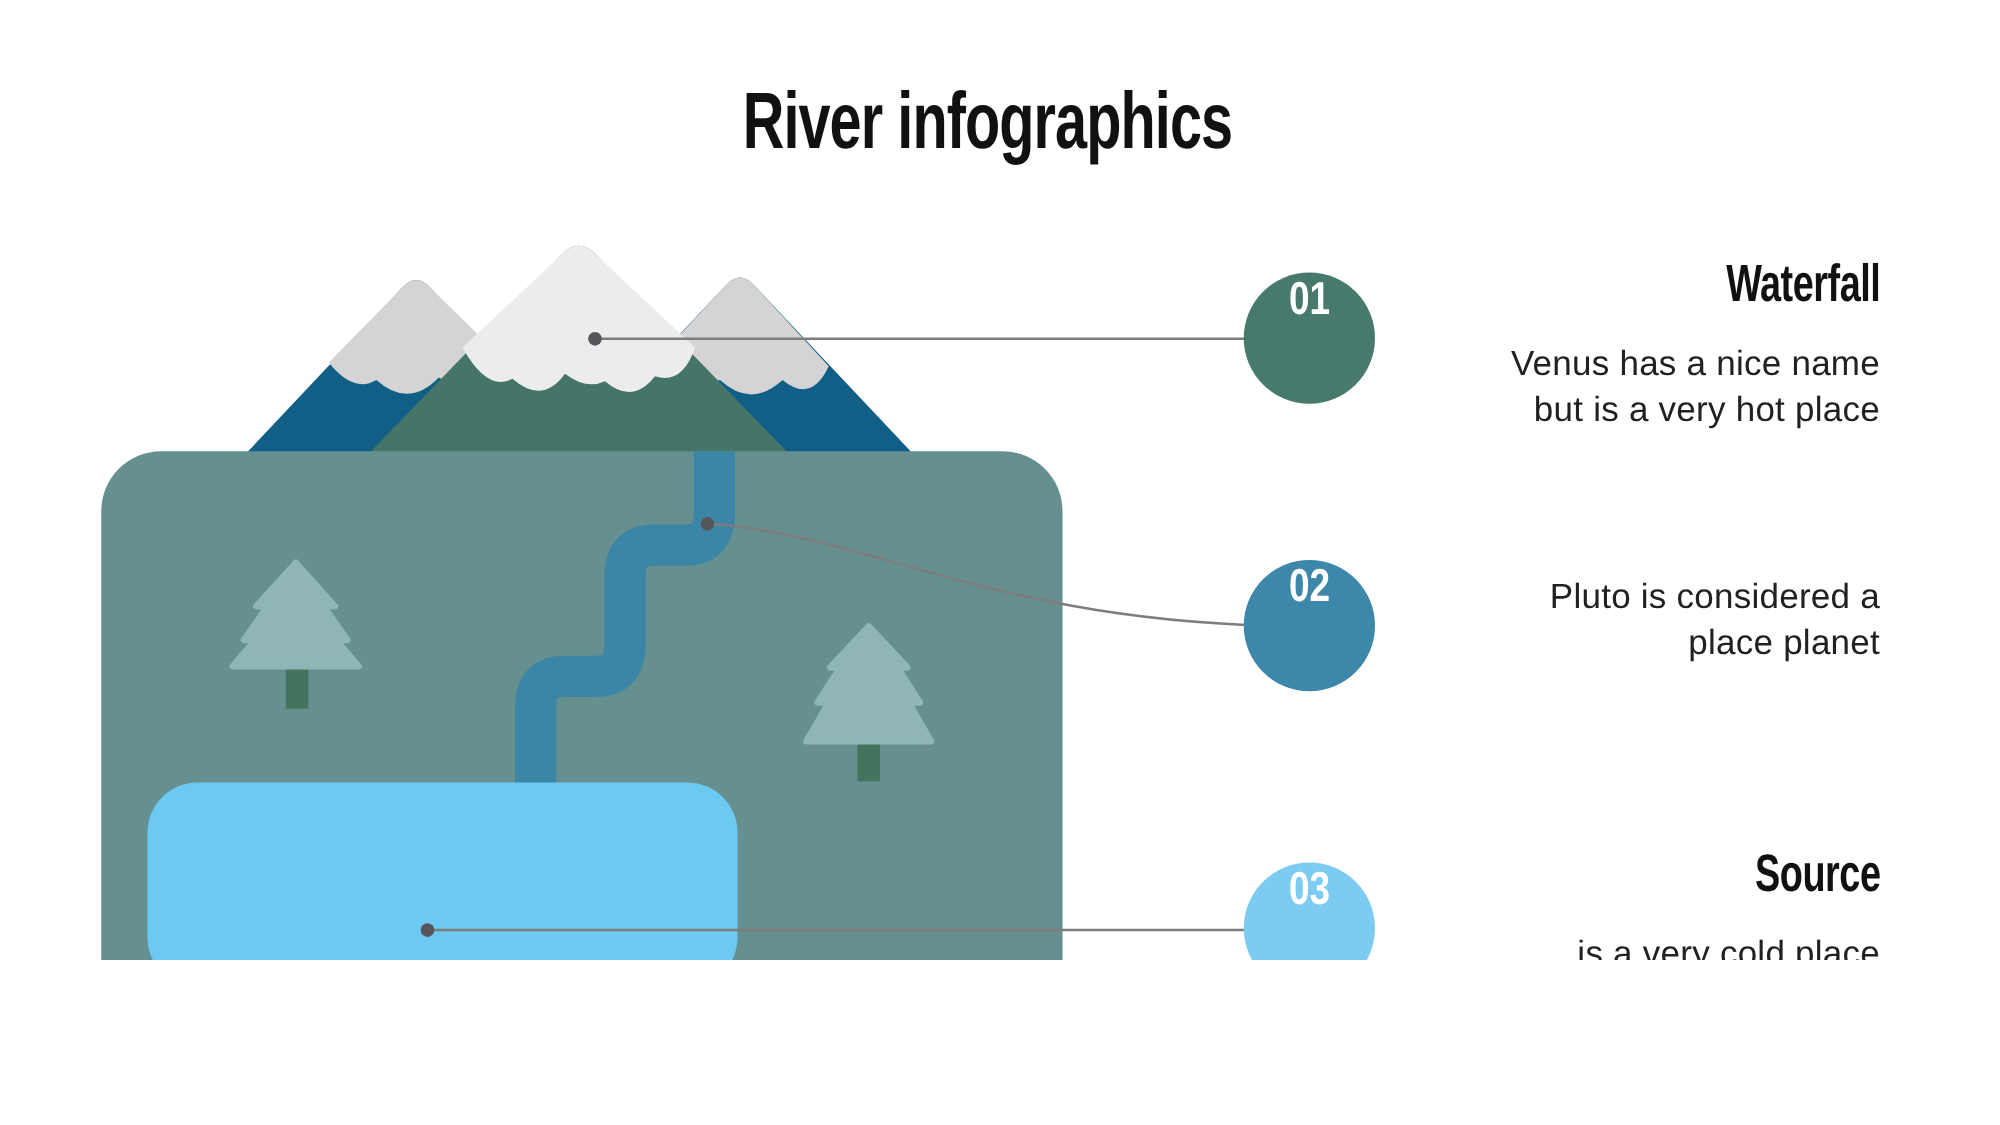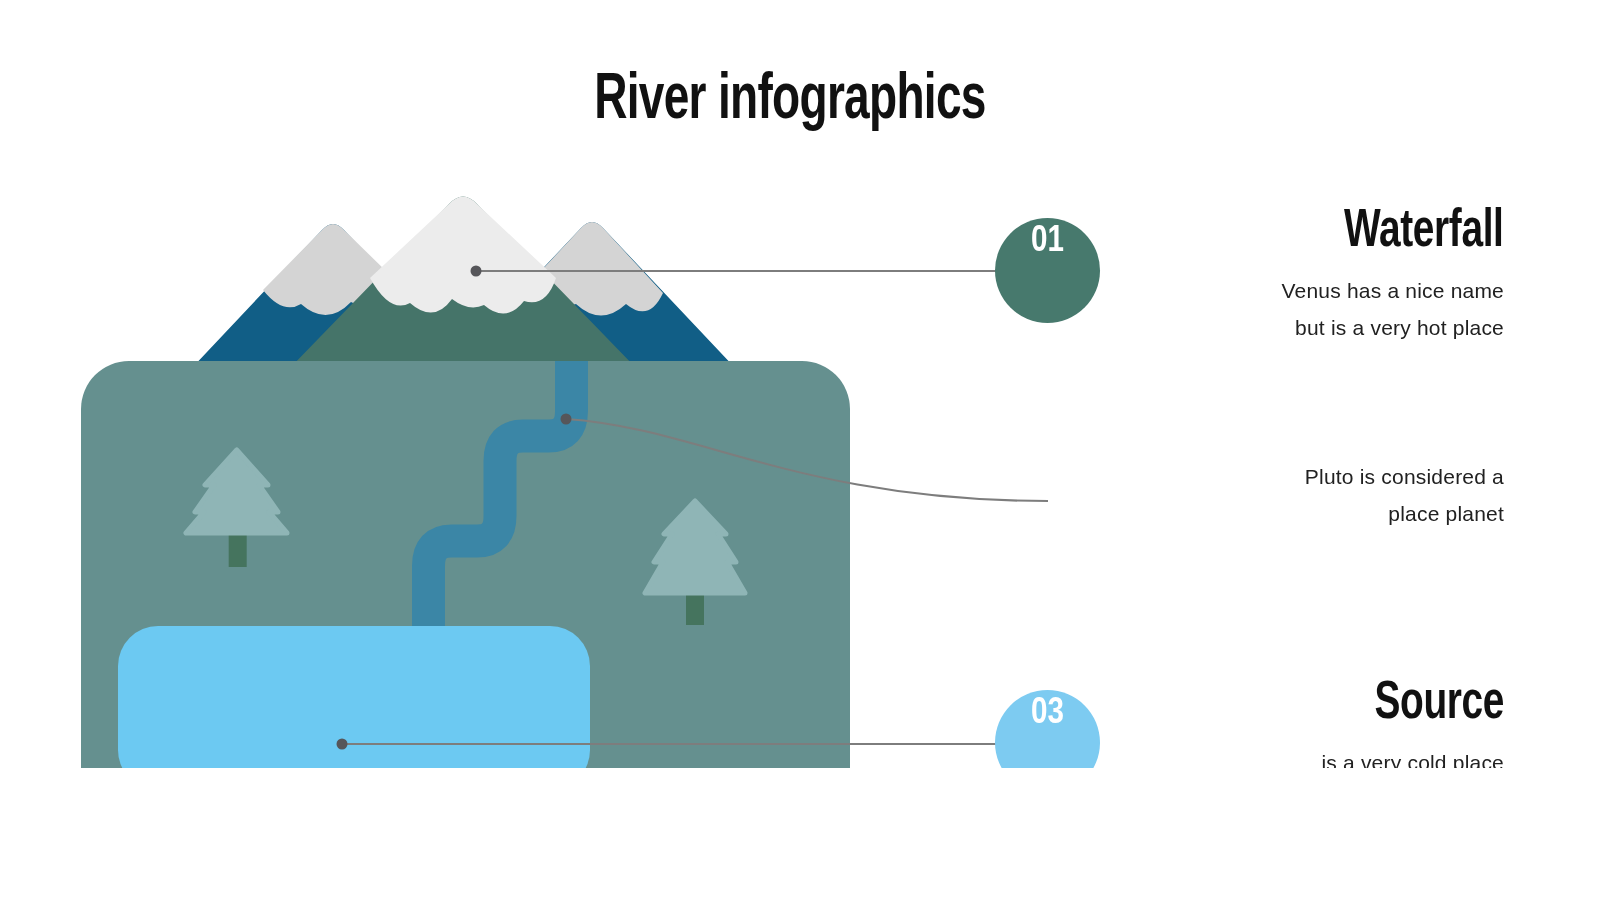--- a/index.html
+++ b/index.html
@@ -13,23 +13,23 @@
               letter-spacing:-1px;transform:scaleX(0.72);transform-origin:50% 50%;white-space:nowrap;}
 
   
   .step-circle{position:absolute;left:995px;width:105px;height:105px;border-radius:50%;
                display:flex;justify-content:center;}
   .step-circle .num{color:#ffffff;font-weight:700;font-size:37px;letter-spacing:0;
                     transform:scaleX(0.8);transform-origin:50% 50%;}
 
   
   .step-text{position:absolute;right:96px;width:430px;text-align:right;}
-  .step-label{font-size:54px;line-height:44px;font-weight:700;color:#111;white-space:nowrap;}
+  .step-label{font-size:42px;line-height:44px;font-weight:700;color:#111;white-space:nowrap;}
   .step-label .cond{display:inline-block;transform:scaleX(0.72);transform-origin:100% 50%;letter-spacing:-0.5px;}
-  .step-desc{margin-top:24px;font-size:21px;line-height:36.5px;color:#212121;letter-spacing:0.2px;}
+  .step-desc{margin-top:24px;font-size:28px;line-height:36.5px;color:#212121;letter-spacing:0.2px;}
   .step-desc span{display:block;}
 </style>
 </head>
 <body>
 
 <div class="stage">
 
   <svg width="1600" height="900" viewBox="0 0 1600 900">
     <defs>
       <clipPath id="landClip">
@@ -66,20 +66,23 @@
     <circle cx="342" cy="744" r="5.5" fill="#56565A" style="fill: rgb(86, 86, 90);"></circle>
   </svg>
 
   <div class="title-wrap">
     <span class="title-text" style="color: rgb(17, 17, 17);">River infographics</span>
   </div>
 
   <div class="step-circle" style="top: 218px; background-color: rgb(71, 121, 109);">
     <span class="num">01</span>
   </div>
+  <div class="step-circle" style="top: 448px; background-color: rgb(60, 135, 170);">
+    <span class="num">02</span>
+  </div>
   <div class="step-circle" style="top: 690px; background-color: rgb(125, 203, 241);">
     <span class="num">03</span>
   </div>
 
   <div class="step-text" style="top:205px;">
     <div class="step-label">
       <span class="cond">Waterfall</span>
     </div>
     <div class="step-desc" style="color: rgb(33, 33, 33);">
       <span>Venus has a nice name</span>

